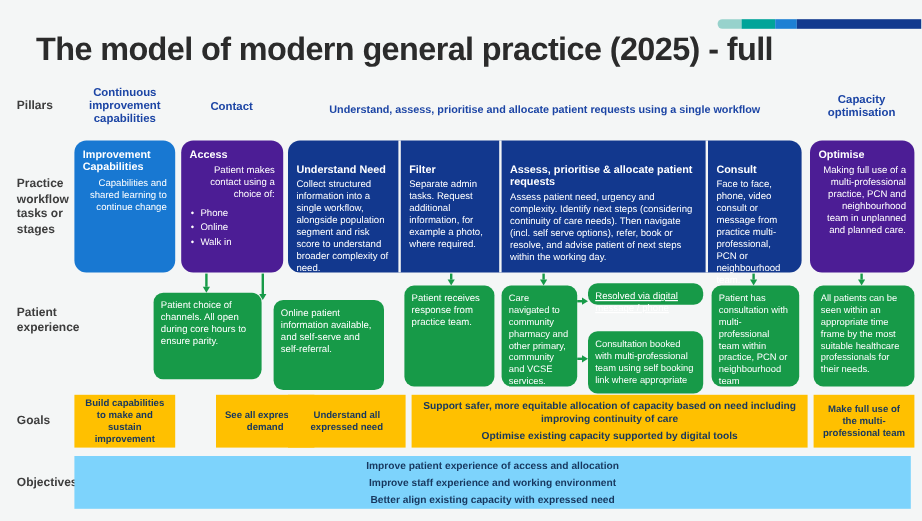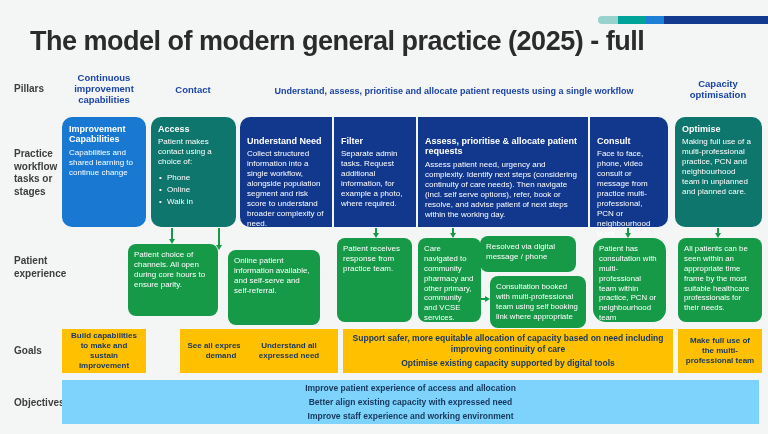--- a/index.html
+++ b/index.html
@@ -13,23 +13,23 @@
   .deco.s4{left:664px;width:104px;background:#123a8e;}
 
   .title{position:absolute;left:30px;top:26px;width:720px;font-size:27px;font-weight:700;color:#2b2b2b;letter-spacing:-0.5px;}
 
   .rowlab{position:absolute;left:14px;font-size:10px;font-weight:700;color:#3d3d3d;line-height:1.25;}
 
   .pillar{position:absolute;color:#1c45a5;font-weight:700;text-align:center;line-height:1.15;}
 
   .bluebox{position:absolute;border-radius:10px;color:#fff;padding:7px 7px;}
   .bluebox .bt{font-size:9px;font-weight:700;line-height:1.15;margin-bottom:3px;}
-  .bluebox .bb{font-size:8px;line-height:1.25;}
+  .bluebox .bb{font-size:8px;line-height:1.25;text-align:right;}
   .lblue{background:#1878d2;}
-  .navy{background:#0f766e;}
+  .navy{background:#4c1d95;}
 
   .stagewrap{position:absolute;left:240px;top:117px;width:428px;height:110px;background:#12388e;border-radius:10px;display:flex;}
   .stage{height:100%;padding:19px 7px;color:#fff;}
   .stage+.stage{border-left:2px solid #f4f6f6;}
   .stage .bt{font-size:9px;font-weight:700;line-height:1.15;margin-bottom:3px;}
   .stage .bb{font-size:8px;line-height:1.25;}
 
   .bullets{margin-top:5px;}
   .bullet{font-size:8px;line-height:1.5;padding-left:9px;position:relative;}
   .bullet::before{content:"•";position:absolute;left:1px;}
@@ -116,33 +116,33 @@
   <div class="varrow" style="left:627px;top:228px;height:5px;"></div>
   <div class="varrow" style="left:717px;top:228px;height:5px;"></div>
 
   <div class="harrow" style="left:481px;top:250px;width:4px;"></div>
   <div class="harrow" style="left:481px;top:298px;width:4px;"></div>
 
   <div class="greenbox" style="left:128px;top:244px;width:90px;height:72px;font-size:8px;">Patient choice of channels. All open during core hours to ensure parity.</div>
   <div class="greenbox" style="left:228px;top:250px;width:92px;height:75px;font-size:8px;">Online patient information available, and self-serve and self-referral.</div>
   <div class="greenbox" style="left:337px;top:238px;width:75px;height:84px;font-size:8px;">Patient receives response from practice team.</div>
   <div class="greenbox" style="left:418px;top:238px;width:63px;height:84px;">Care navigated to community pharmacy and other primary, community and VCSE services.</div>
-  <div class="greenbox" style="left:480px;top:236px;width:96px;height:36px;font-size:8px;">Resolved via digital message / phone</div>
+  <div class="greenbox" style="left:490px;top:236px;width:96px;height:18px;font-size:8px;text-decoration:underline;">Resolved via digital message / phone</div>
   <div class="greenbox" style="left:490px;top:276px;width:96px;height:52px;">Consultation booked with multi-professional team using self booking link where appropriate</div>
-  <div class="greenbox" style="left:593px;top:238px;width:73px;height:84px;border-radius:13px;">Patient has consultation with multi-professional team within practice, PCN or neighbourhood team</div>
+  <div class="greenbox" style="left:593px;top:238px;width:73px;height:84px;">Patient has consultation with multi-professional team within practice, PCN or neighbourhood team</div>
   <div class="greenbox" style="left:678px;top:238px;width:84px;height:84px;">All patients can be seen within an appropriate time frame by the most suitable healthcare professionals for their needs.</div>
 
   <div class="goldbox" style="left:62px;top:329px;width:84px;height:44px;">Build capabilities to make and sustain improvement</div>
   <div class="goldbox" style="left:152px;top:329px;width:82px;height:44px;margin-left:28px;">See all expressed demand</div>
   <div class="goldbox" style="left:240px;top:329px;width:98px;height:44px;">Understand all expressed need</div>
   <div class="goldbox" style="left:343px;top:329px;width:330px;height:44px;">
     <div class="gl">Support safer, more equitable allocation of capacity based on need including improving continuity of care</div>
     <div class="gl">Optimise existing capacity supported by digital tools</div>
   </div>
   <div class="goldbox" style="left:678px;top:329px;width:84px;height:44px;">Make full use of the multi-professional team</div>
 
   <div class="objbar">
     <div class="ol">Improve patient experience of access and allocation</div>
+    <div class="ol">Improve staff experience and working environment</div>
     <div class="ol">Better align existing capacity with expressed need</div>
-    <div class="ol">Improve staff experience and working environment</div>
   </div>
 
 </div>
 
 </body></html>

